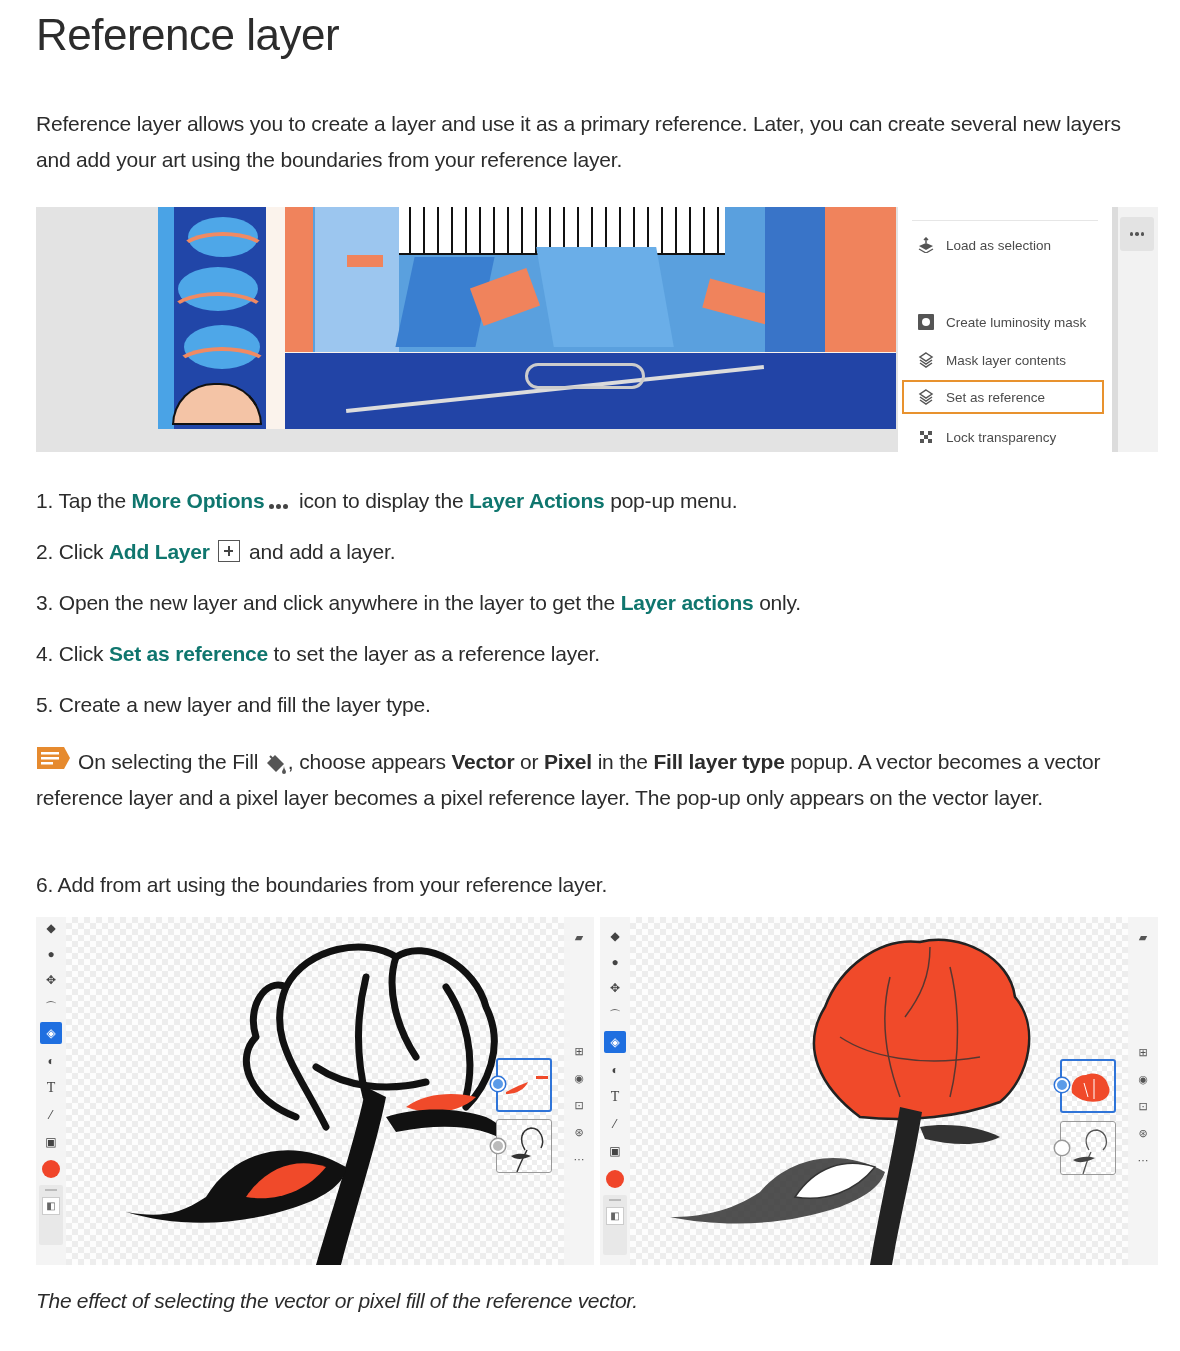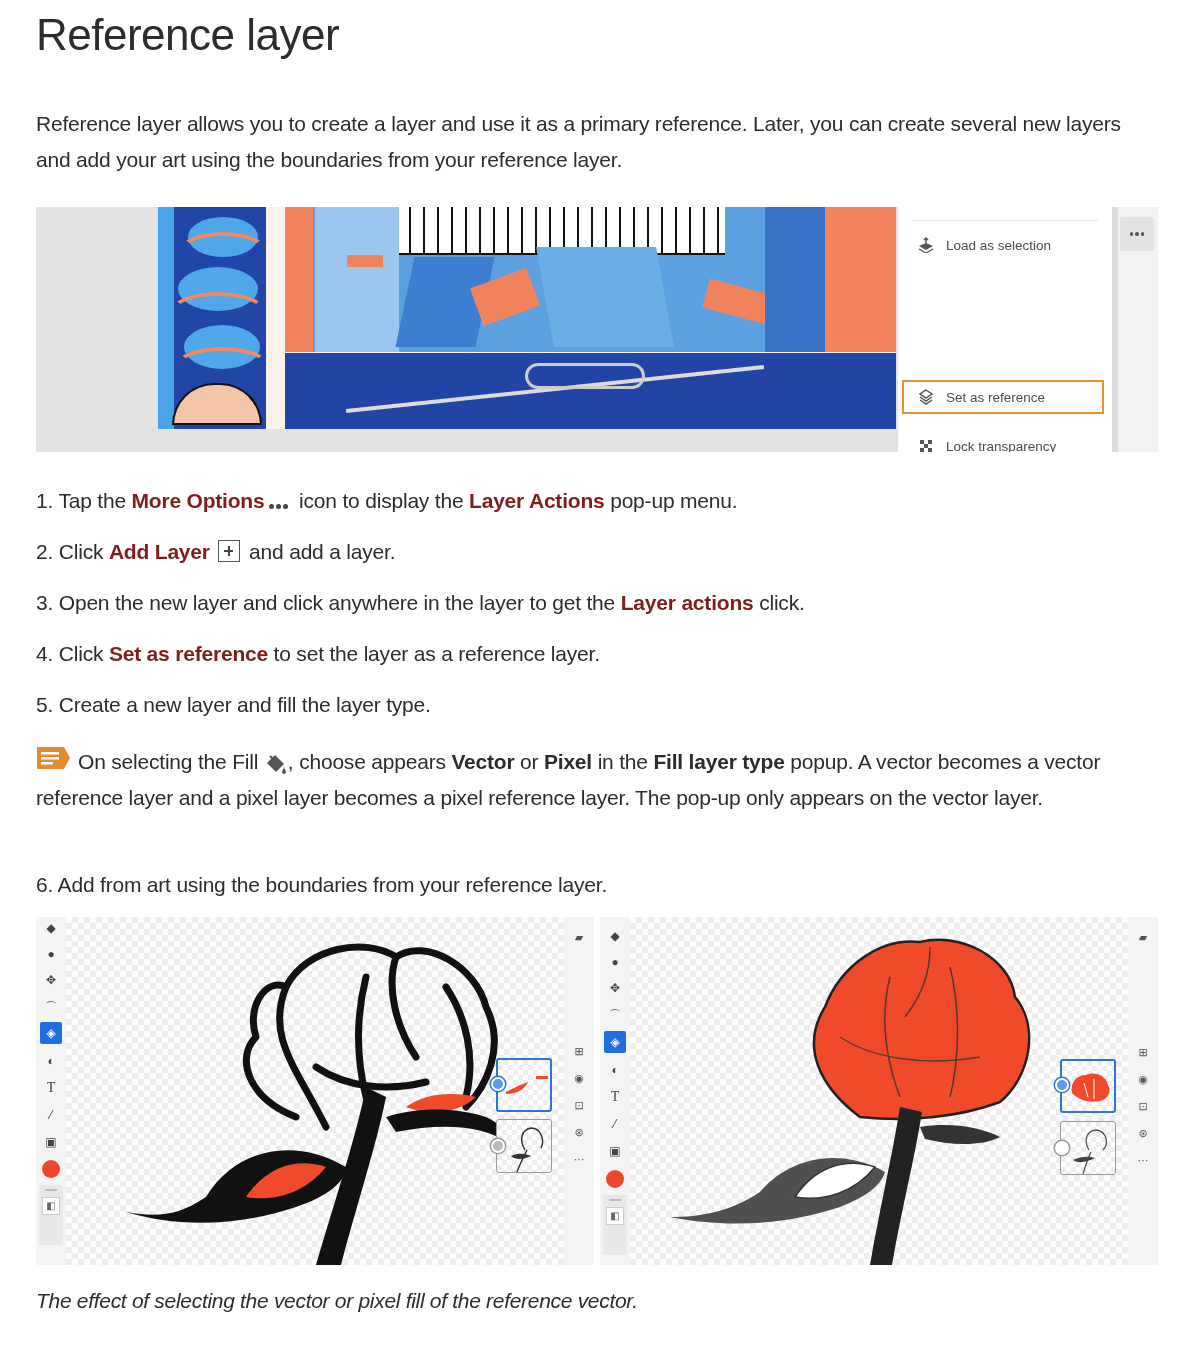--- a/index.html
+++ b/index.html
@@ -1,21 +1,21 @@
 <!DOCTYPE html>
 <html><head>
 <meta charset="utf-8">
 <style>
   * { box-sizing: border-box; margin: 0; padding: 0; }
   html, body { width: 1180px; height: 1351px; background: #ffffff; overflow: hidden; }
   body { font-family: "Liberation Sans", sans-serif; color: #2c2c2c; position: relative; }
   .page-title { position: absolute; left: 36px; top: 10px; font-size: 44px; font-weight: 400; color: #2c2c2c; letter-spacing: -0.5px; }
   .intro { position: absolute; left: 36px; top: 106px; width: 1110px; font-size: 21px; line-height: 36px; color: #2c2c2c; letter-spacing: -0.2px; }
   .step { position: absolute; left: 36px; font-size: 21px; line-height: 36px; color: #2c2c2c; letter-spacing: -0.2px; white-space: nowrap; }
-  .step b { font-weight: 700; color: #7f1d1d; }
+  .step b { font-weight: 700; color: #0f766e; }
   .note { position: absolute; left: 36px; top: 744px; width: 1100px; font-size: 21px; line-height: 36px; color: #2c2c2c; letter-spacing: -0.2px; }
   .note b { font-weight: 700; }
   .caption { position: absolute; left: 36px; top: 1283px; font-size: 21px; line-height: 36px; font-style: italic; color: #2c2c2c; letter-spacing: -0.3px; }
 
   
   .dots-inline { display: inline-block; vertical-align: middle; margin: 0 4px; }
   .dots-inline i { display: inline-block; width: 5px; height: 5px; background: #444; border-radius: 50%; margin: 0 1px; }
   .plus-box { display: inline-block; width: 22px; height: 22px; border: 1.5px solid #555; vertical-align: middle; position: relative; margin: 0 3px; top: -2px; }
   .plus-box::before { content: ""; position: absolute; left: 5px; top: 9px; width: 9px; height: 1.5px; background: #444; }
   .plus-box::after { content: ""; position: absolute; left: 8.8px; top: 5px; width: 1.5px; height: 9.5px; background: #444; }
@@ -120,31 +120,45 @@
     <div class="menu-item" style="top:21px;">
       <span class="mi-icon">
         <svg width="16" height="16" viewBox="0 0 16 16">
             <path d="M8 1v5M6 3l2-2 2 2" stroke="#555" stroke-width="1.5" fill="none"></path>
             <path d="M1 9l7 4 7-4-7-3z" fill="#555"></path>
             <path d="M1 12l7 4 7-4" stroke="#555" stroke-width="1.3" fill="none"></path>
           </svg>
       </span>
       <span>Load as selection</span>
     </div>
+    <div class="menu-item" style="top:98px;">
+      <span class="mi-icon mask-icon"></span>
+      <span>Create luminosity mask</span>
+    </div>
+    <div class="menu-item" style="top:136px;">
+      <span class="mi-icon">
+        <svg width="16" height="16" viewBox="0 0 16 16">
+            <path d="M8 1l6 4-6 4-6-4z" fill="none" stroke="#555" stroke-width="1.5"></path>
+            <path d="M2 8l6 4 6-4" fill="none" stroke="#555" stroke-width="1.5"></path>
+            <path d="M2 11l6 4 6-4" fill="none" stroke="#555" stroke-width="1.5"></path>
+          </svg>
+      </span>
+      <span>Mask layer contents</span>
+    </div>
     <div class="menu-item active" style="top:173px;">
       <span class="mi-icon">
         <svg width="16" height="16" viewBox="0 0 16 16">
             <path d="M8 1l6 4-6 4-6-4z" fill="none" stroke="#555" stroke-width="1.5"></path>
             <path d="M2 8l6 4 6-4" fill="none" stroke="#555" stroke-width="1.5"></path>
             <path d="M2 11l6 4 6-4" fill="none" stroke="#555" stroke-width="1.5"></path>
           </svg>
       </span>
       <span>Set as reference</span>
     </div>
-    <div class="menu-item" style="top:213px;align-items:flex-end;">
+    <div class="menu-item" style="top:213px;">
       <span class="mi-icon">
         <svg width="16" height="16" viewBox="0 0 16 16">
             <rect x="2" y="2" width="4" height="4" fill="#555"></rect>
             <rect x="10" y="2" width="4" height="4" fill="#555"></rect>
             <rect x="6" y="6" width="4" height="4" fill="#555"></rect>
             <rect x="2" y="10" width="4" height="4" fill="#555"></rect>
             <rect x="10" y="10" width="4" height="4" fill="#555"></rect>
           </svg>
       </span>
       <span>Lock transparency</span>
@@ -161,21 +175,21 @@
   </div>
 </div>
 
 <div class="step" style="top:483px;">
   <span>1.</span> <span>Tap the </span><b>More Options</b><span class="dots-inline"><i></i><i></i><i></i></span><span> icon to display the </span><b>Layer Actions</b><span> pop-up menu.</span>
 </div>
 <div class="step" style="top:534px;">
   <span>2.</span> <span>Click </span><b>Add Layer</b> <span class="plus-box"></span><span> and add a layer.</span>
 </div>
 <div class="step" style="top:585px;">
-  <span>3.</span> <span>Open the new layer and click anywhere in the layer to get the </span><b>Layer actions</b><span> click.</span>
+  <span>3.</span> <span>Open the new layer and click anywhere in the layer to get the </span><b>Layer actions</b><span> only.</span>
 </div>
 <div class="step" style="top:636px;">
   <span>4.</span> <span>Click </span><b>Set as reference</b><span> to set the layer as a reference layer.</span>
 </div>
 <div class="step" style="top:687px;">
   <span>5.</span> <span>Create a new layer and fill the layer type.</span>
 </div>
 
 <div class="note">
   <span class="note-icon">

